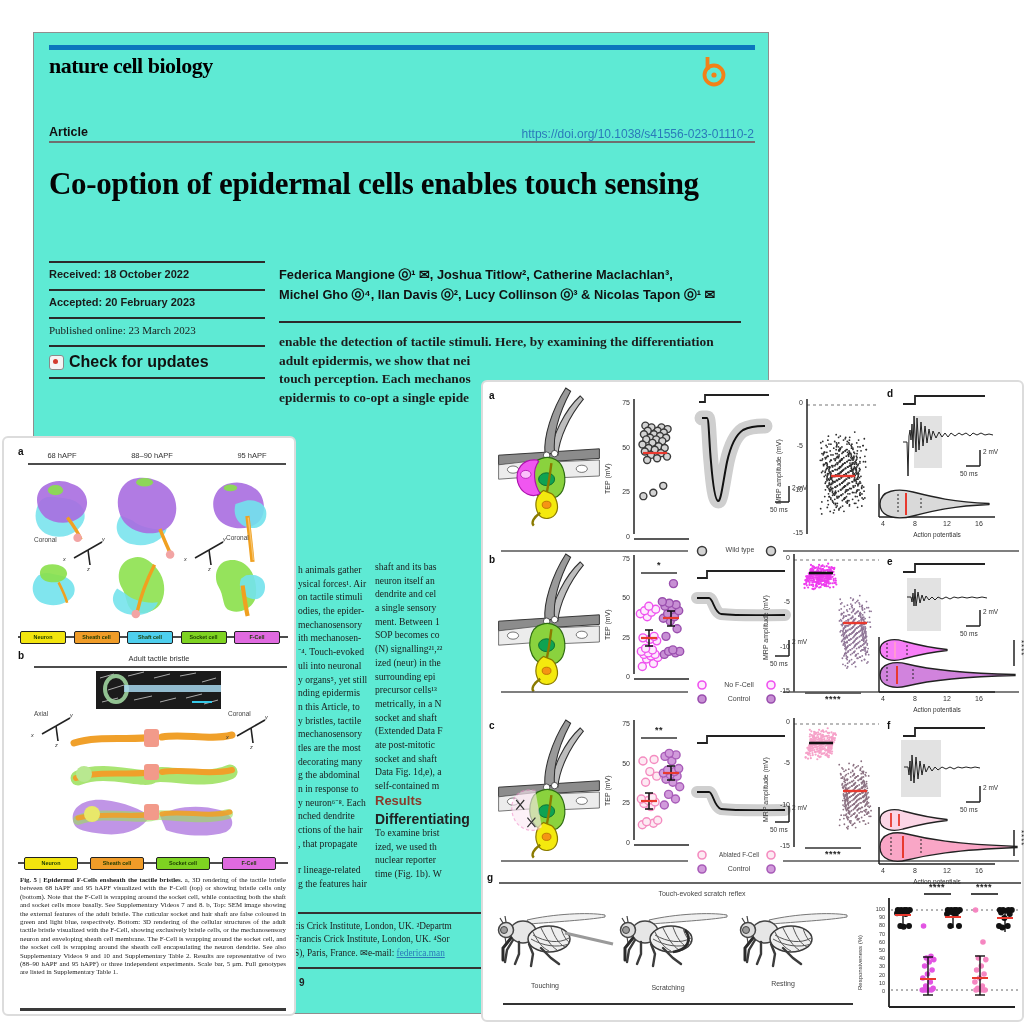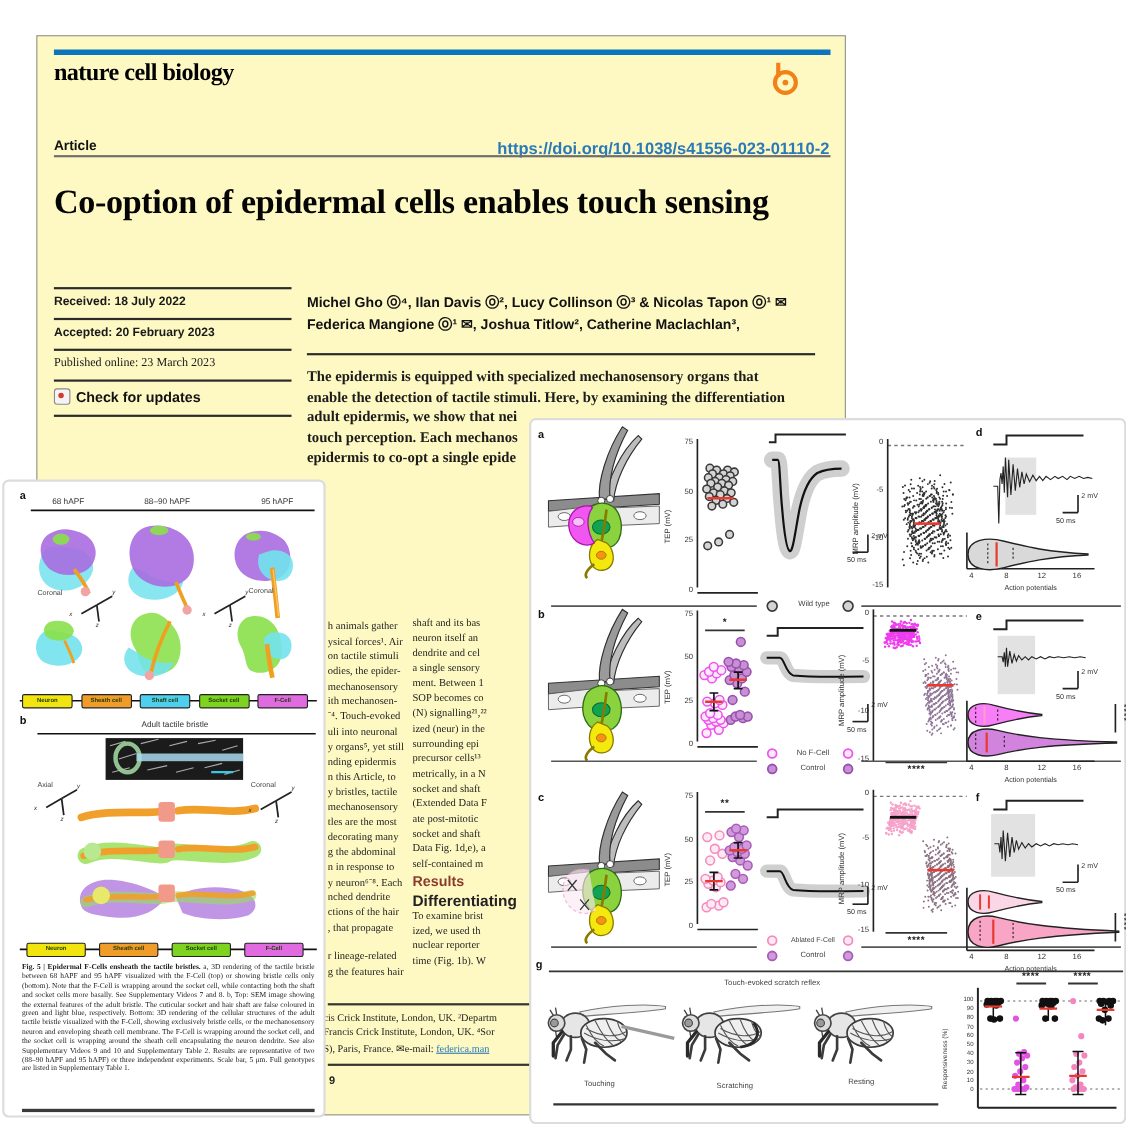--- a/index.html
+++ b/index.html
@@ -1,33 +1,33 @@
 <!DOCTYPE html>
 <html><head>
 <meta charset="utf-8">
 <style>
   html,body{margin:0;padding:0;background:#fff;}
   .canvas{position:relative;width:1024px;height:1022px;background:#ffffff;overflow:hidden;
           font-family:"Liberation Sans",sans-serif;}
   .abs{position:absolute;}
   
-  .page{position:absolute;left:33px;top:32px;width:734px;height:980px;background:#fef9c3;
+  .page{position:absolute;left:33px;top:32px;width:734px;height:980px;background:#5eead4;
         border:1.5px solid #8f8f8f;z-index:1;}
   .bluebar{position:absolute;left:15px;top:12px;width:706px;height:5px;background:#0b76bd;}
   .journal{position:absolute;left:15px;top:20px;font-family:"Liberation Serif",serif;
            font-weight:700;font-size:22px;letter-spacing:-0.5px;color:#000;}
   .article-label{position:absolute;left:15px;top:92px;font-size:12.5px;font-weight:700;color:#111;}
-  .doi{position:absolute;right:14px;top:94px;font-size:15px;font-weight:700;color:#2a7ab9;text-decoration:none;}
+  .doi{position:absolute;right:14px;top:94px;font-size:12px;font-weight:400;color:#2a7ab9;text-decoration:none;}
   .rule{position:absolute;background:#6f6f6f;height:2px;}
   .title{position:absolute;left:15px;top:112px;width:700px;font-family:"Liberation Serif",serif;
          font-weight:700;font-size:31px;line-height:1.14;color:#050505;letter-spacing:-0.3px;}
   .meta{position:absolute;left:15px;width:216px;font-size:11px;color:#1a1a1a;}
   .meta-bold{font-weight:700;}
   .meta-serif{font-family:"Liberation Serif",serif;}
-  .check{position:absolute;left:15px;display:flex;align-items:center;gap:5px;font-size:13px;font-weight:700;color:#111;}
+  .check{position:absolute;left:15px;display:flex;align-items:center;gap:5px;font-size:16px;font-weight:700;color:#111;}
   .check-badge{width:13px;height:13px;border:1.5px solid #8a8a8a;border-radius:3px;position:relative;background:#f4f4f4;}
   .check-badge::after{content:"";position:absolute;left:3px;top:3px;width:5px;height:5px;border-radius:50%;background:#d23b2e;}
   .authors{position:absolute;left:245px;top:232px;width:470px;font-size:12.8px;font-weight:700;
            color:#111;line-height:1.55;}
   .abstract{position:absolute;font-family:"Liberation Serif",serif;font-weight:600;font-size:13.4px;
             color:#1c1c1c;}
   .abstract .t-line{height:18.6px;line-height:18.6px;white-space:nowrap;}
   .frags{position:absolute;font-family:"Liberation Serif",serif;font-size:9.6px;color:#1c1c1c;}
   .frags .t-line{height:13.7px;line-height:13.7px;white-space:nowrap;}
   .results-h{position:absolute;left:341px;top:760px;font-size:13px;font-weight:700;color:#8a3a2a;}
@@ -75,40 +75,39 @@
       <circle cx="16" cy="22" r="9.5" fill="none" stroke="#f28118" stroke-width="3.8"></circle>
       <circle cx="16" cy="22" r="2.6" fill="#f28118"></circle>
       <line x1="9.5" y1="17" x2="9.5" y2="4" stroke="#f28118" stroke-width="3.8"></line>
     </svg>
     <div class="article-label">Article</div>
     <a class="doi" href="#">https://doi.org/10.1038/s41556-023-01110-2</a>
     <div class="rule" style="left:15px;top:108px;width:706px;"></div>
     <h1 class="title">Co-option of epidermal cells enables touch sensing</h1>
 
     <div class="rule" style="left:15px;top:228px;width:216px;background:#2b2b2b;"></div>
-    <div class="meta meta-bold" style="top:235px;">Received: 18 July 2022</div>
+    <div class="meta meta-bold" style="top:235px;">Received: 18 October 2022</div>
     <div class="rule" style="left:15px;top:256px;width:216px;background:#2b2b2b;"></div>
     <div class="meta meta-bold" style="top:263px;">Accepted: 20 February 2023</div>
     <div class="rule" style="left:15px;top:284px;width:216px;background:#2b2b2b;"></div>
     <div class="meta meta-serif" style="top:291px;">Published online: 23 March 2023</div>
     <div class="rule" style="left:15px;top:312px;width:216px;background:#2b2b2b;"></div>
     <div class="check" style="top:320px;">
       <span class="check-badge"></span>
       <span>Check for updates</span>
     </div>
     <div class="rule" style="left:15px;top:344px;width:216px;background:#2b2b2b;"></div>
 
     <div class="authors">
+      <div>Federica Mangione&nbsp;ⓞ¹&nbsp;✉, Joshua Titlow², Catherine Maclachlan³,</div>
       <div>Michel Gho&nbsp;ⓞ⁴, Ilan Davis&nbsp;ⓞ², Lucy Collinson&nbsp;ⓞ³ &amp; Nicolas Tapon&nbsp;ⓞ¹&nbsp;✉</div>
-      <div>Federica Mangione&nbsp;ⓞ¹&nbsp;✉, Joshua Titlow², Catherine Maclachlan³,</div>
     </div>
     <div class="rule" style="left:245px;top:288px;width:462px;background:#2b2b2b;"></div>
 
     <div class="abstract" style="left:245px;top:300px;">
-        <div class="t-line">The epidermis is equipped with specialized mechanosensory organs that</div>
         <div class="t-line">enable the detection of tactile stimuli. Here, by examining the differentiation</div>
         <div class="t-line">adult epidermis, we show that nei</div>
         <div class="t-line">touch perception. Each mechanos</div>
         <div class="t-line">epidermis to co-opt a single epide</div>
       </div>
 
     <div class="frags" style="left:264px;top:530px;">
         <div class="t-line">h animals gather</div>
         <div class="t-line">ysical forces¹. Air</div>
         <div class="t-line">on tactile stimuli</div>

